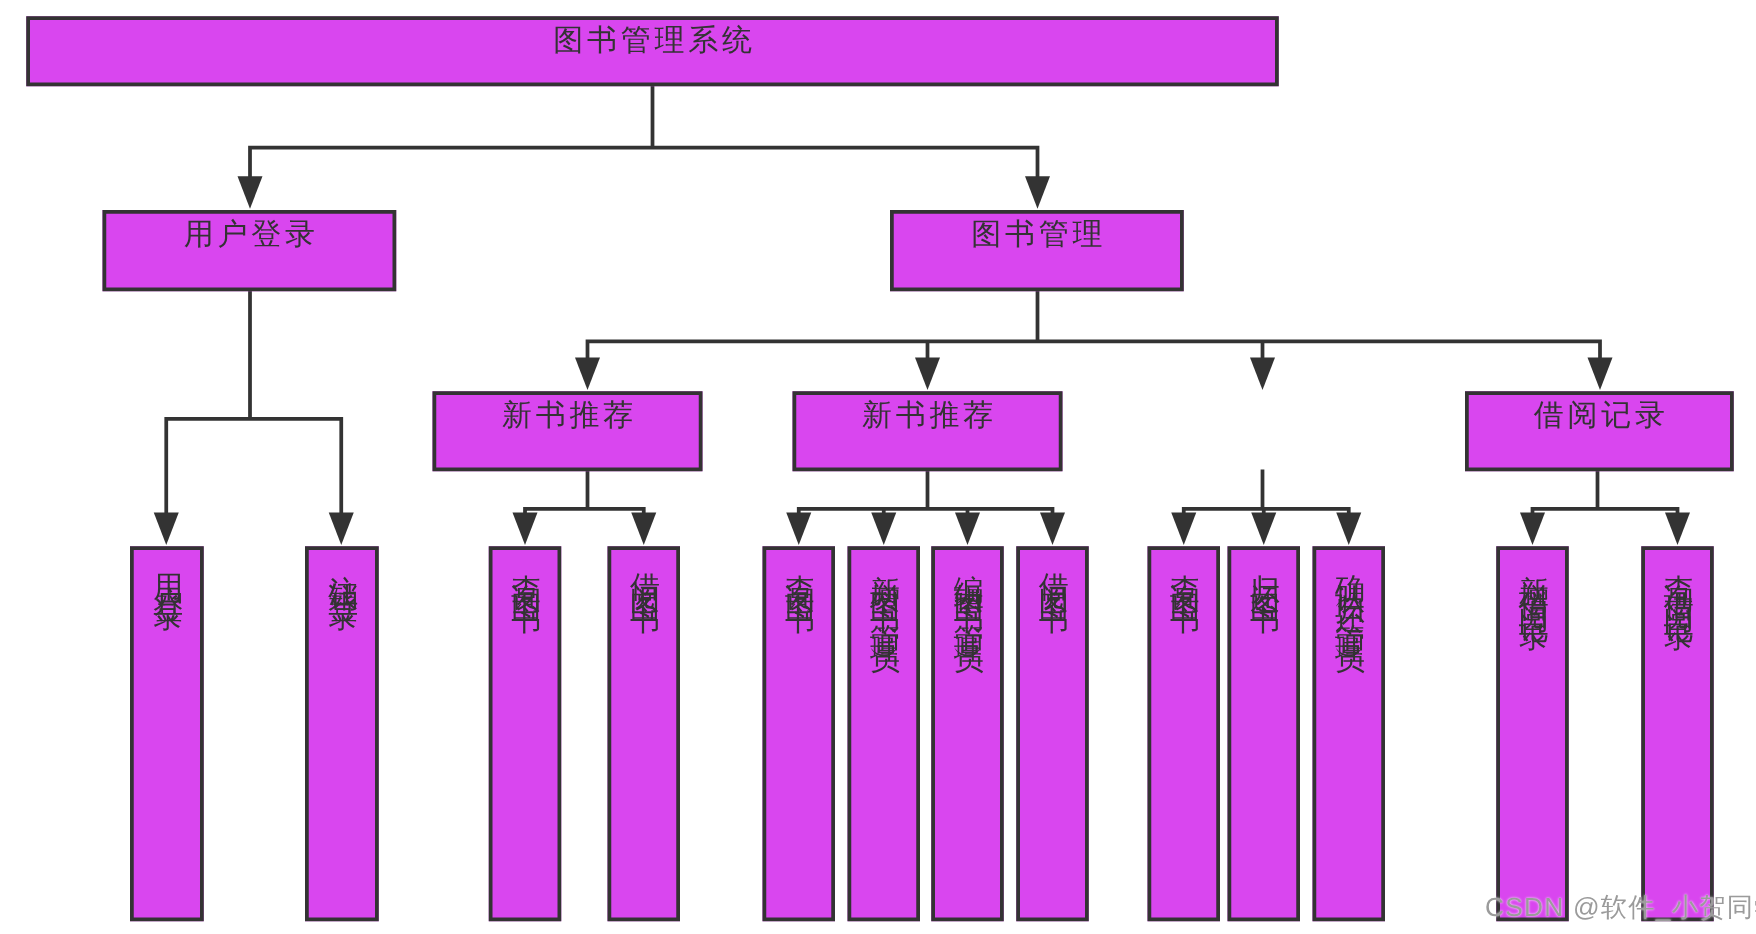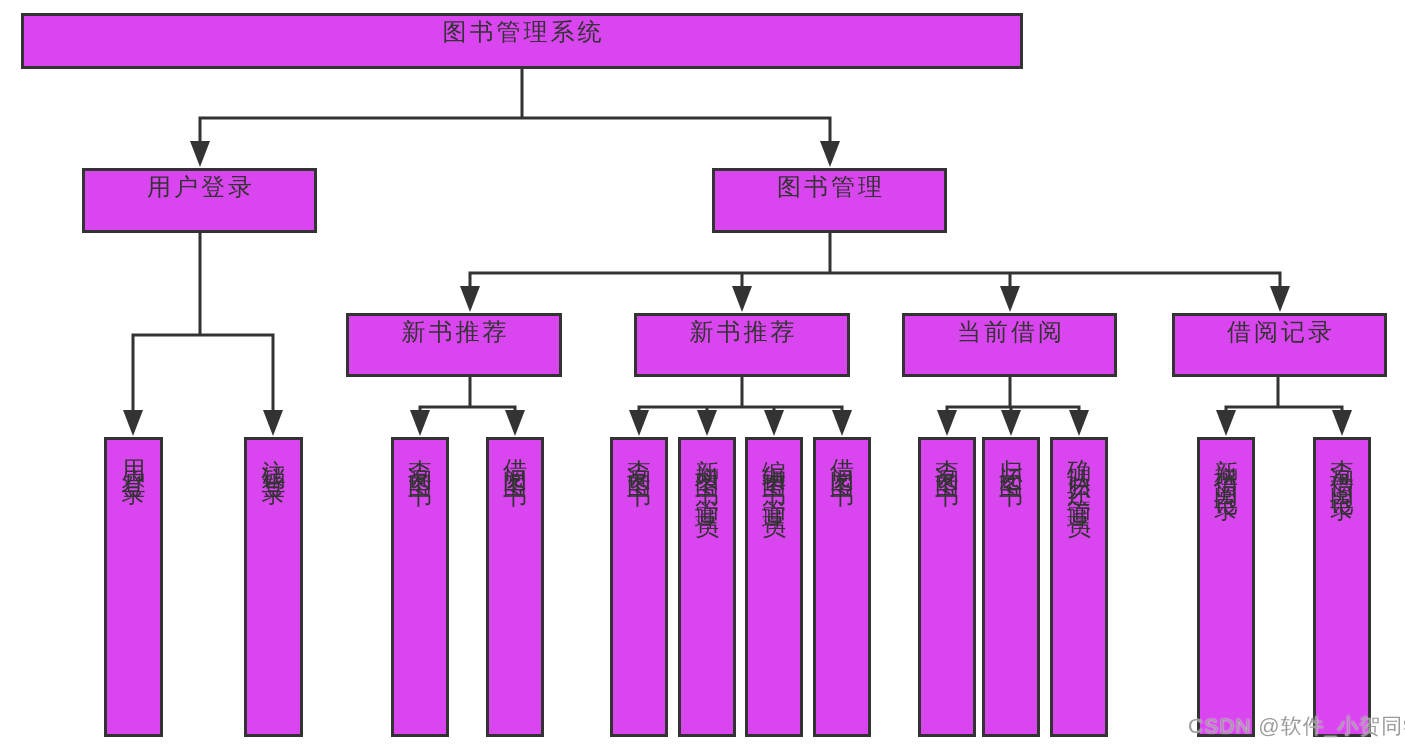--- a/index.html
+++ b/index.html
@@ -71,23 +71,20 @@
   <div class="node" style="left:712px;top:168px;width:235px;height:65px">
     <span class="hlabel">图书管理</span>
   </div>
 
   <div class="node" style="left:346px;top:313px;width:216px;height:64px">
     <span class="hlabel">新书推荐</span>
   </div>
   <div class="node" style="left:634px;top:313px;width:216px;height:64px">
     <span class="hlabel">新书推荐</span>
   </div>
-  <div class="node" style="left:902px;top:313px;width:215px;height:64px">
-    <span class="hlabel">当前借阅</span>
-  </div>
   <div class="node" style="left:1172px;top:313px;width:215px;height:64px">
     <span class="hlabel">借阅记录</span>
   </div>
 
   <div class="node leaf" style="left:104px;top:437px;width:59px;height:300px">
     <span class="vlabel">用户登录</span>
   </div>
   <div class="node leaf" style="left:244px;top:437px;width:59px;height:300px">
     <span class="vlabel">注销登录</span>
   </div>

